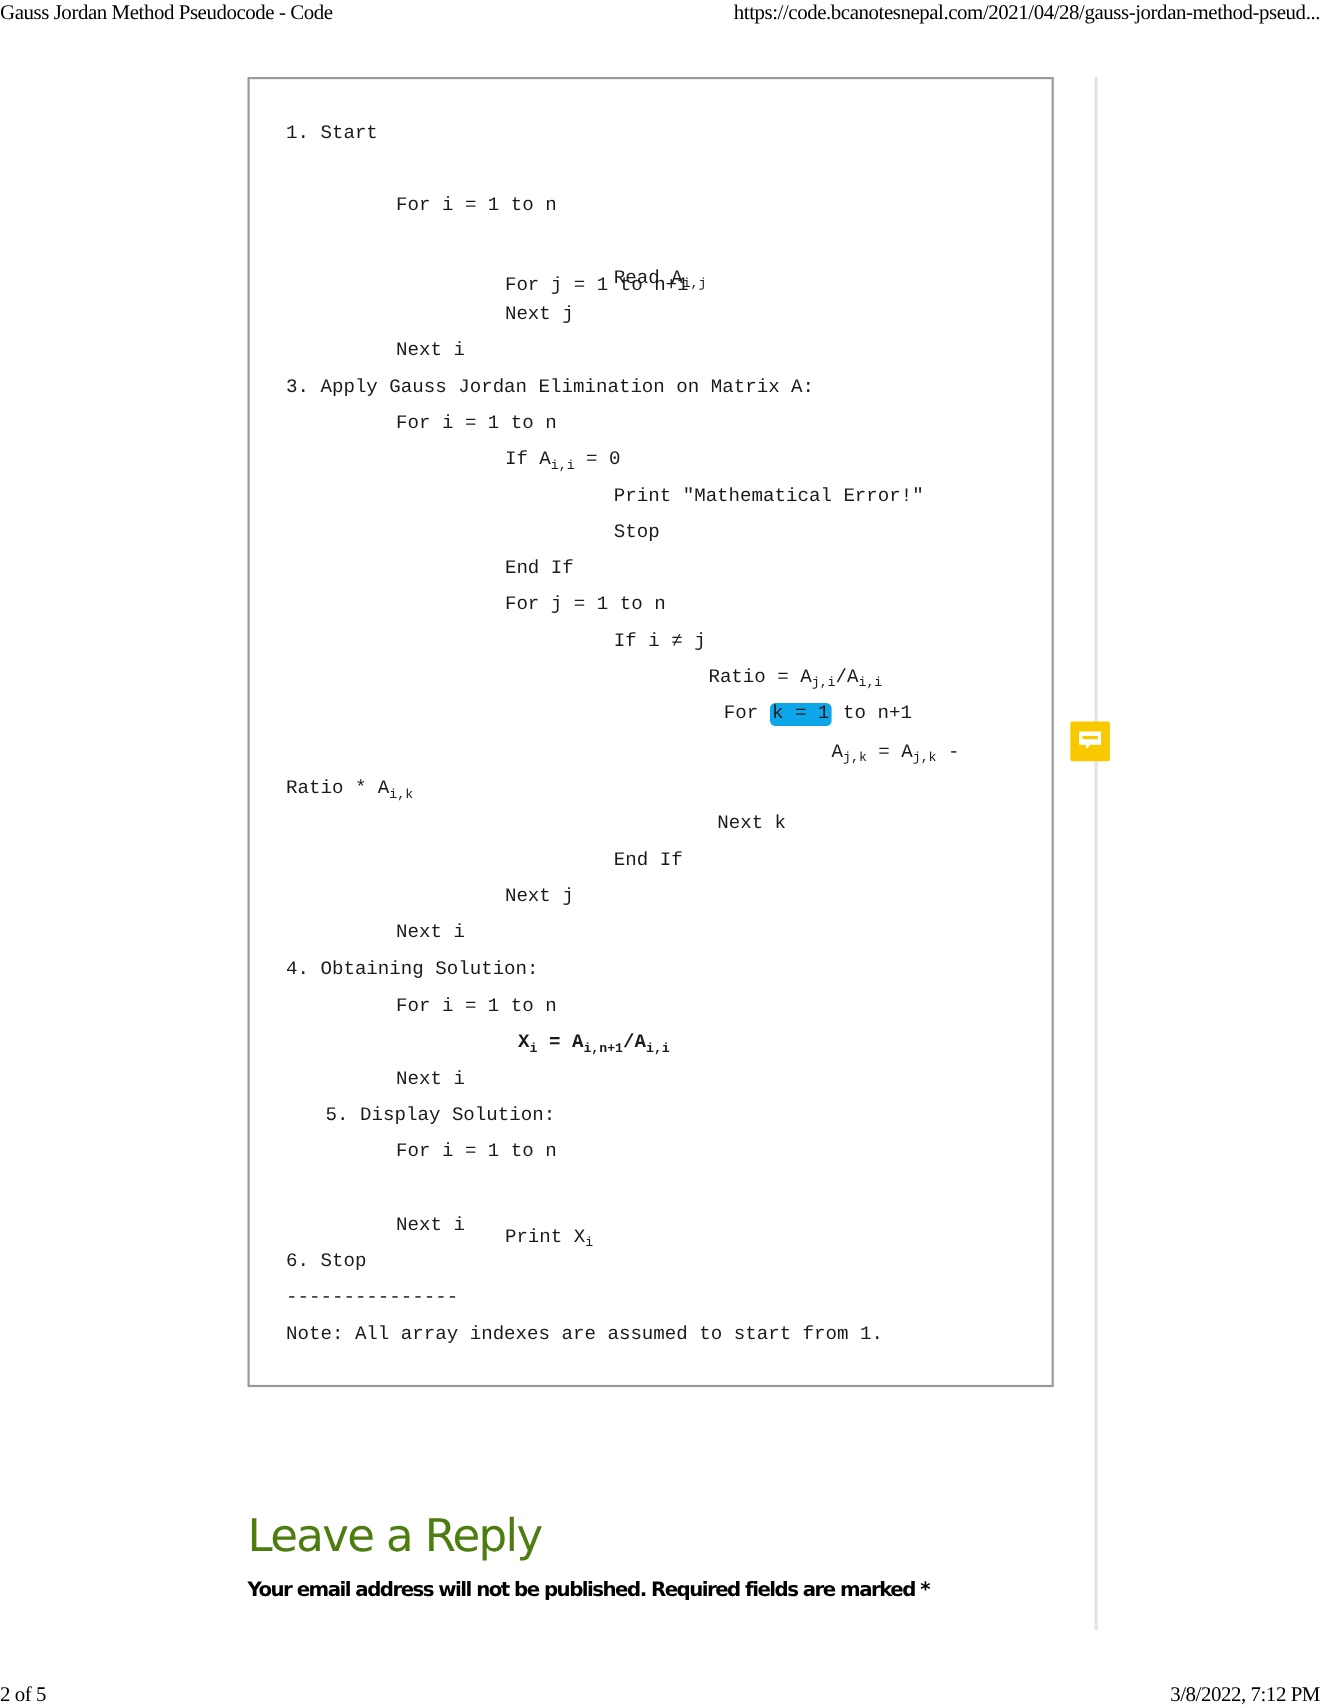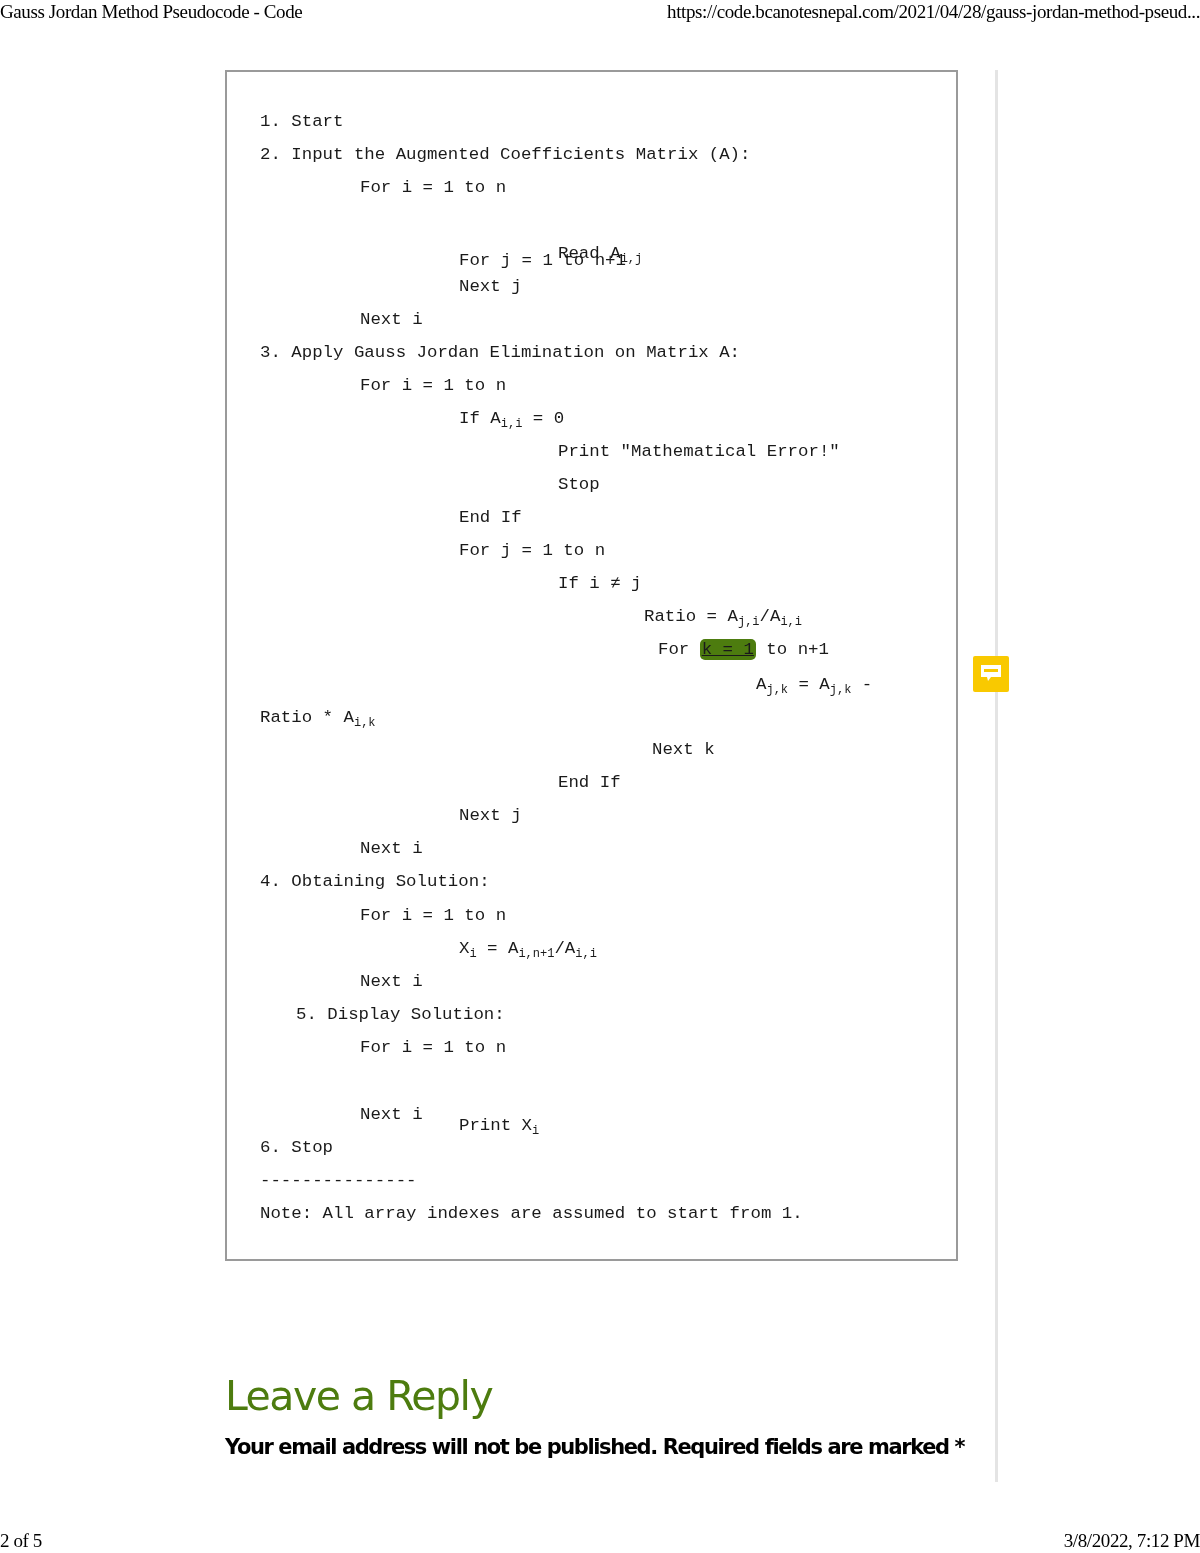--- a/index.html
+++ b/index.html
@@ -31,56 +31,55 @@
     border-radius: 2px;
   }
   .comment-badge svg { position: absolute; left: 6px; top: 7px; }
 
   .reply-title {
     position: absolute; left: 225px; top: 1372px; font-family: "DejaVu Sans", sans-serif;
     font-size: 41px; color: #4d7c0f; letter-spacing: -1.5px; font-weight: normal;
   }
   .reply-notice {
     position: absolute; left: 225px; top: 1435px; font-family: "DejaVu Sans", sans-serif;
-    font-size: 21px; color: #000; letter-spacing: -1.4px; font-weight: bold;
+    font-size: 18px; color: #000; letter-spacing: -1.4px; font-weight: bold;
   }
 </style>
 </head>
 <body>
 
 <div class="print-header-left">Gauss Jordan Method Pseudocode - Code</div>
 <div class="print-header-right">https://code.bcanotesnepal.com/2021/04/28/gauss-jordan-method-pseud...</div>
 
 <div class="code-box" id="code-box">
     <div class="code-line" style="left: 33px; top: 40px;">1. Start</div>
-    <div class="code-line" style="left: 33px; top: 73px;">2. Input the Augmented Coefficients Matrix (A):</div>
     <div class="code-line" style="left: 133px; top: 106px;">For i = 1 to n</div>
     <div class="code-line" style="left: 232px; top: 139px; margin-top: 40px;">For j = 1 to n+1</div>
     <div class="code-line" style="left: 331px; top: 172px;">Read A<sub>i,j</sub></div>
     <div class="code-line" style="left: 232px; top: 205px;">Next j</div>
     <div class="code-line" style="left: 133px; top: 238px;">Next i</div>
     <div class="code-line" style="left: 33px; top: 271px;">3. Apply Gauss Jordan Elimination on Matrix A:</div>
     <div class="code-line" style="left: 133px; top: 304px;">For i = 1 to n</div>
     <div class="code-line" style="left: 232px; top: 337px;">If A<sub>i,i</sub> = 0</div>
     <div class="code-line" style="left: 331px; top: 370px;">Print "Mathematical Error!"</div>
     <div class="code-line" style="left: 331px; top: 403px;">Stop</div>
     <div class="code-line" style="left: 232px; top: 436px;">End If</div>
     <div class="code-line" style="left: 232px; top: 469px;">For j = 1 to n</div>
     <div class="code-line" style="left: 331px; top: 502px;">If i ≠ j</div>
     <div class="code-line" style="left: 417px; top: 535px;">Ratio = A<sub>j,i</sub>/A<sub>i,i</sub></div>
-    <div class="code-line" style="left: 431px; top: 568px;">For <span class="hl" style="background: #4d7c0f; text-decoration: underline;">k = 1</span> to n+1</div>
+    <div class="code-line" style="left: 431px; top: 568px;">For <span class="hl" style="background: #0ea5e9;">k = 1</span> to n+1</div>
     <div class="code-line" style="left: 529px; top: 603px;">A<sub>j,k</sub> = A<sub>j,k</sub> -</div>
     <div class="code-line" style="left: 33px; top: 636px;">Ratio * A<sub>i,k</sub></div>
     <div class="code-line" style="left: 425px; top: 668px;">Next k</div>
     <div class="code-line" style="left: 331px; top: 701px;">End If</div>
     <div class="code-line" style="left: 232px; top: 734px;">Next j</div>
     <div class="code-line" style="left: 133px; top: 767px;">Next i</div>
     <div class="code-line" style="left: 33px; top: 800px;">4. Obtaining Solution:</div>
     <div class="code-line" style="left: 133px; top: 834px;">For i = 1 to n</div>
-    <div class="code-line" style="left: 232px; top: 867px;">X<sub>i</sub> = A<sub>i,n+1</sub>/A<sub>i,i</sub></div>
+    <div class="code-line" style="left: 244px; top: 867px; font-weight: bold;">X<sub>i</sub> = A<sub>i,n+1</sub>/A<sub>i,i</sub></div>
     <div class="code-line" style="left: 133px; top: 900px;">Next i</div>
     <div class="code-line" style="left: 33px; top: 933px; margin-left: 36px;">5. Display Solution:</div>
     <div class="code-line" style="left: 133px; top: 966px;">For i = 1 to n</div>
     <div class="code-line" style="left: 232px; top: 1044px;">Print X<sub>i</sub></div>
     <div class="code-line" style="left: 133px; top: 1033px;">Next i</div>
     <div class="code-line" style="left: 33px; top: 1066px;">6. Stop</div>
     <div class="code-line" style="left: 33px; top: 1099px;">---------------</div>
     <div class="code-line" style="left: 33px; top: 1132px;">Note: All array indexes are assumed to start from 1.</div>
   </div>
 

